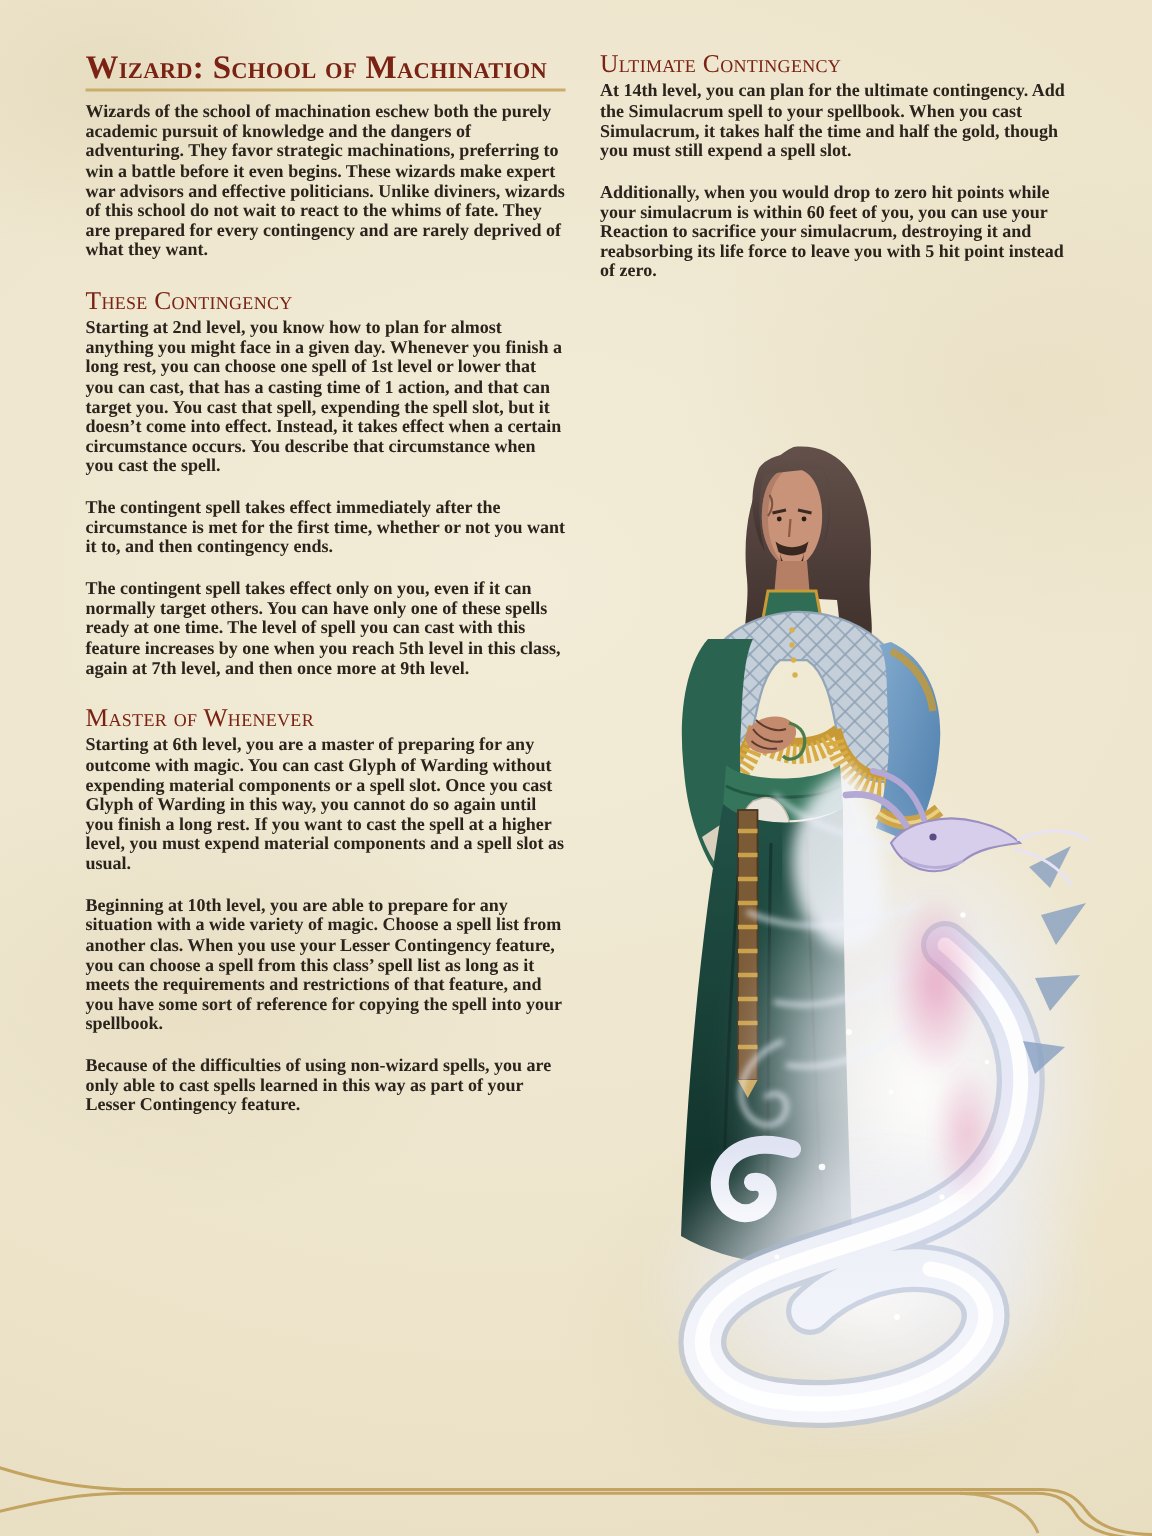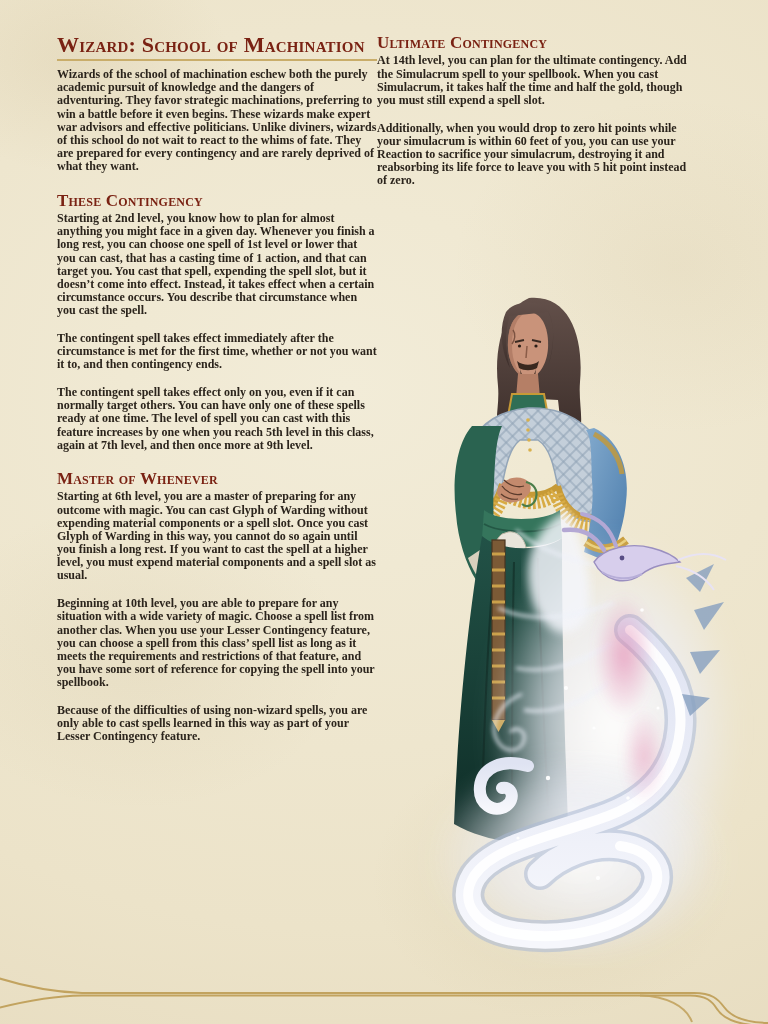--- a/index.html
+++ b/index.html
@@ -6,30 +6,30 @@
   body{background:#d8d0ba;font-family:"Liberation Serif",serif;}
   .page{
     position:relative;width:768px;height:1024px;margin:0 auto;overflow:hidden;
     background:
       radial-gradient(220px 160px at 10% 6%, rgba(186,164,114,.14), transparent 70%),
       radial-gradient(320px 240px at 88% 26%, rgba(186,164,114,.10), transparent 70%),
       radial-gradient(300px 220px at 18% 64%, rgba(176,156,108,.10), transparent 70%),
       radial-gradient(260px 200px at 72% 86%, rgba(176,156,108,.12), transparent 70%),
       radial-gradient(1100px 900px at 45% 38%, #f2ecd8 0%, #ece3c9 60%, #e4d8ba 100%);
   }
-  .content{position:absolute;top:33px;left:57px;display:flex;justify-content:flex-end;}
+  .content{position:absolute;top:33px;left:57px;display:flex;gap:23px;justify-content:flex-end;}
   .col{width:320px;}
   .col.right{width:318px;}
   h1{
     font-family:"Liberation Serif",serif;font-variant:small-caps;font-weight:700;
     font-size:22px;line-height:1.05;letter-spacing:.2px;color:#7a2213;
     border-bottom:2px solid #c9ad6a;padding-bottom:3px;margin:0 0 7px 0;
   }
   h2{
-    font-family:"Liberation Serif",serif;font-variant:small-caps;font-weight:700;
+    font-family:"Liberation Serif",serif;font-variant:small-caps;font-weight:400;
     font-size:17px;line-height:1.08;letter-spacing:.2px;color:#7a2213;margin:18px 0 2px 0;
   }
   .col.right h2{margin-top:1px;}
   p{font-size:12px;line-height:1.1;color:#2b241c;margin:0 0 14.5px 0;font-weight:bold;}
   .illustration{position:absolute;top:258px;left:398px;width:370px;height:710px;}
   .footer-ornament{position:absolute;left:0;bottom:0;width:768px;height:50px;}
 </style>
 </head>
 <body>
 

